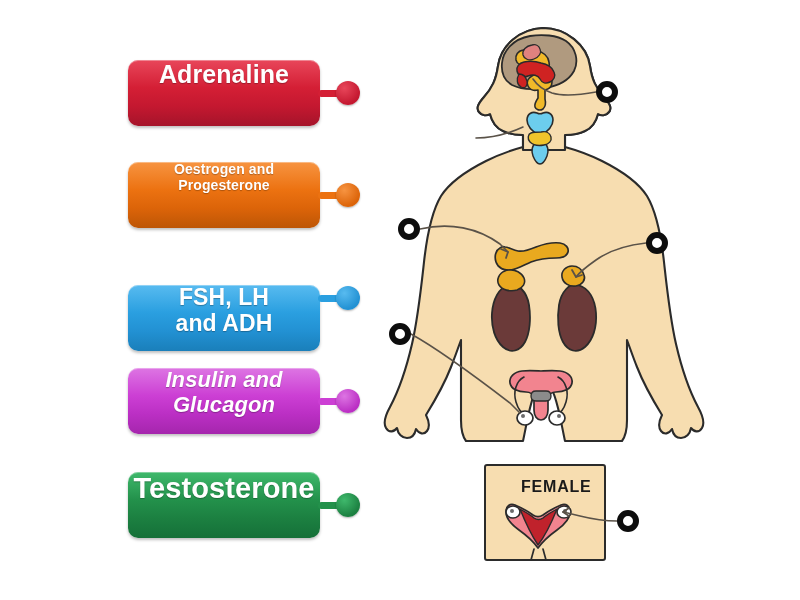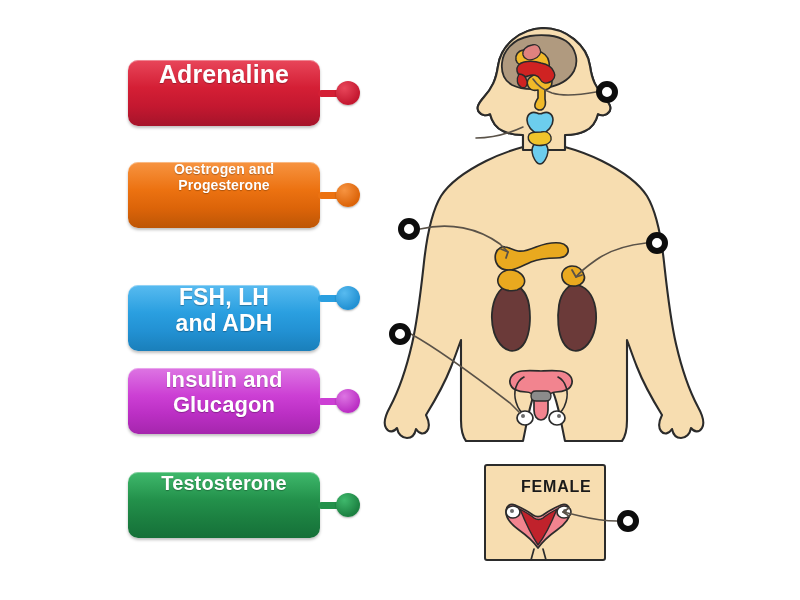--- a/index.html
+++ b/index.html
@@ -386,30 +386,30 @@
     <span class="cap">FSH, LH
 and ADH</span>
   </div>
   <div class="connector" style="left:318px; top:298px; width:42px;">
     <div class="stem" style="left:0; width:26px; background:#2a9fe0;"></div>
     <div class="knob" style="left:18px; background:radial-gradient(circle at 35% 30%, #58bbf0, #2291d3 70%);"></div>
   </div>
 
   <div class="label-card" style="left:128px; top:368px; width:192px; height:66px; font-size:22px;
               background:linear-gradient(180deg,#dd75e3 0%,#cc3fd4 42%,#bb2fc4 70%,#a526ad 100%);
-              box-shadow: inset 0 1px 0 rgba(255,255,255,0.35), 0 2px 3px rgba(0,0,0,0.25);">
+              box-shadow: inset 0 1px 0 rgba(255,255,255,0.35), 0 2px 3px rgba(0,0,0,0.25); font-style: italic;">
     <span class="cap">Insulin and
 Glucagon</span>
   </div>
   <div class="connector" style="left:318px; top:401px; width:42px;">
     <div class="stem" style="left:0; width:26px; background:#cc3fd4;"></div>
     <div class="knob" style="left:18px; background:radial-gradient(circle at 35% 30%, #dd75e3, #bb2fc4 70%);"></div>
   </div>
 
-  <div class="label-card" style="left:128px; top:472px; width:192px; height:66px; font-size:20px;
+  <div class="label-card" style="left:128px; top:472px; width:192px; height:66px; font-size:29px;
               background:linear-gradient(180deg,#3fb96c 0%,#23914b 42%,#1c8041 70%,#157038 100%);
               box-shadow: inset 0 1px 0 rgba(255,255,255,0.35), 0 2px 3px rgba(0,0,0,0.25);">
     <span class="cap">Testosterone</span>
   </div>
   <div class="connector" style="left:318px; top:505px; width:42px;">
     <div class="stem" style="left:0; width:26px; background:#23914b;"></div>
     <div class="knob" style="left:18px; background:radial-gradient(circle at 35% 30%, #3fb96c, #1c8041 70%);"></div>
   </div>
 
 </div>

